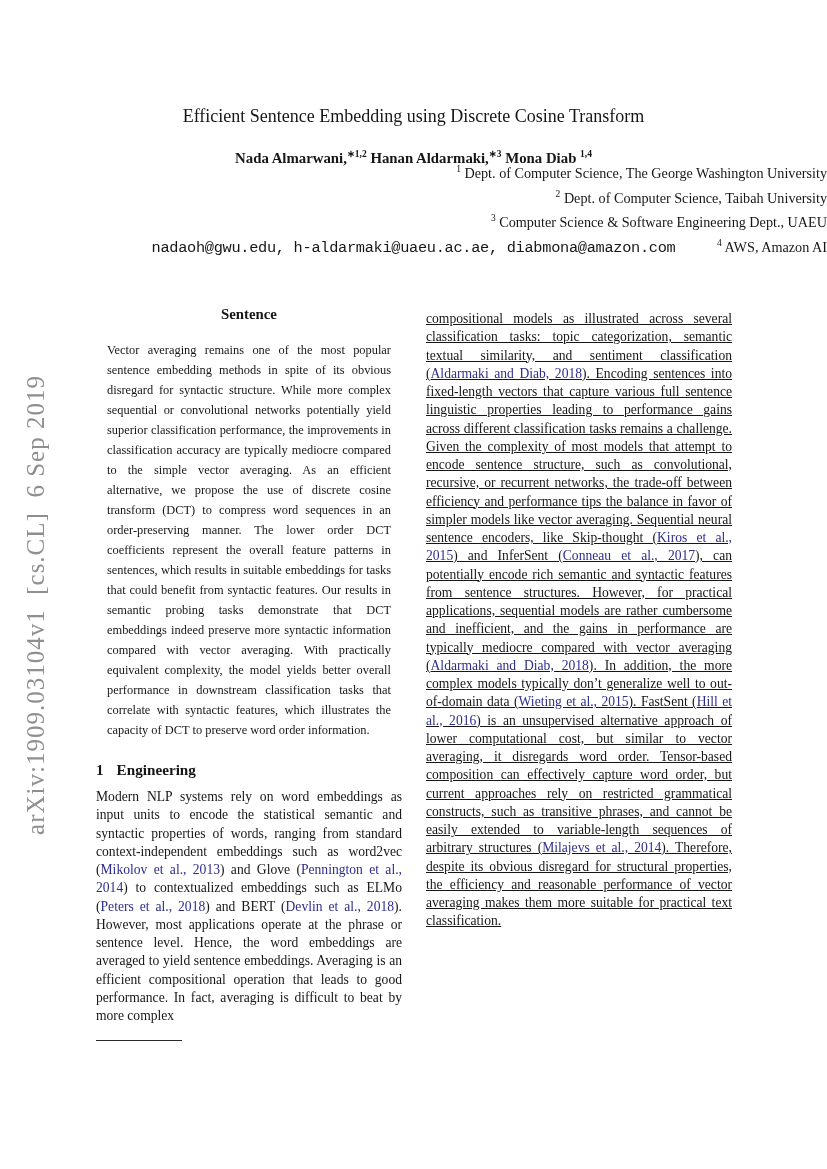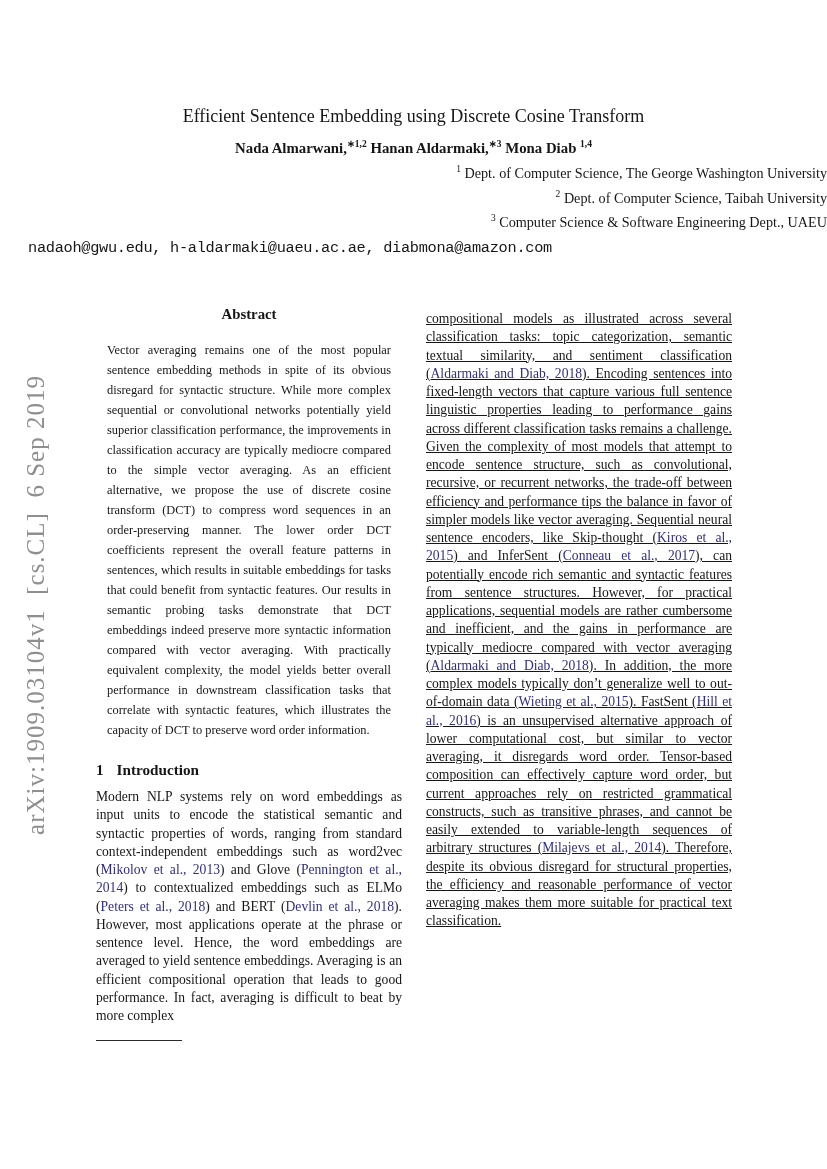--- a/index.html
+++ b/index.html
@@ -22,34 +22,34 @@
     font-size:25px; letter-spacing:1px;
     color:#8f8f8f;
   }
 
   
   .title {
     position:absolute; top:94px; left:0; right:0;
     text-align:center; font-size:18px; font-weight:normal;
   }
   .authors {
-    position:absolute; top:138px; left:0; right:0;
+    position:absolute; top:148px; left:0; right:0;
     text-align:center; font-size:14.8px; font-weight:bold;
   }
   .authors sup { font-size:9.5px; }
   .affils {
     position:absolute; top:159px; left:0; right:0;
     text-align:right; font-size:14.2px; line-height:21px;
   }
   .affils sup { font-size:9.5px; }
   .emails {
     position:absolute; top:239px; left:0; right:0;
-    text-align:left;
+    text-align:center;
     font-family:"Liberation Mono", monospace;
-    font-size:15.3px; letter-spacing:-0.3px;padding-left:28px;
+    font-size:15.3px; letter-spacing:-0.3px;
   }
 
   
   .col { position:absolute; top:300px; width:306px; }
   .col-left  { left:96px; }
   .col-right { left:426px;text-decoration:underline; }
 
   .abstract-heading {
     text-align:center; font-weight:bold; font-size:14.8px;
     margin:6px 0 17px 0;
@@ -91,28 +91,29 @@
   <h1 class="title">Efficient Sentence Embedding using Discrete Cosine Transform</h1>
 
   <div class="authors">
     <span><span>Nada Almarwani,</span><sup>∗1,2</sup></span><span><span> Hanan Aldarmaki,</span><sup>∗3</sup></span><span><span> Mona Diab </span><sup>1,4</sup></span>
   </div>
 
   <div class="affils">
     <div><sup>1</sup><span> Dept. of Computer Science, The George Washington University</span></div>
     <div><sup>2</sup><span> Dept. of Computer Science, Taibah University</span></div>
     <div><sup>3</sup><span> Computer Science &amp; Software Engineering Dept., UAEU</span></div>
+    <div><sup>4</sup><span> AWS, Amazon AI</span></div>
   </div>
 
   <div class="emails">nadaoh@gwu.edu, h-aldarmaki@uaeu.ac.ae, diabmona@amazon.com</div>
 
   <div class="col col-left">
-    <div class="abstract-heading">Abstract</div>
+    <div class="abstract-heading">Sentence</div>
     <p class="abstract-text">Vector averaging remains one of the most popular sentence embedding methods in spite of its obvious disregard for syntactic structure. While more complex sequential or convolutional networks potentially yield superior classification performance, the improvements in classification accuracy are typically mediocre compared to the simple vector averaging. As an efficient alternative, we propose the use of discrete cosine transform (DCT) to compress word sequences in an order-preserving manner. The lower order DCT coefficients represent the overall feature patterns in sentences, which results in suitable embeddings for tasks that could benefit from syntactic features. Our results in semantic probing tasks demonstrate that DCT embeddings indeed preserve more syntactic information compared with vector averaging. With practically equivalent complexity, the model yields better overall performance in downstream classification tasks that correlate with syntactic features, which illustrates the capacity of DCT to preserve word order information.</p>
-    <h2 class="section-heading"><span class="sec-num">1</span><span>Introduction</span></h2>
+    <h2 class="section-heading"><span class="sec-num">1</span><span>Engineering</span></h2>
     <p class="body-par noindent"><span>Modern NLP systems rely on word embeddings as input units to encode the statistical semantic and syntactic properties of words, ranging from standard context-independent embeddings such as word2vec (</span><span class="cite">Mikolov et al., 2013</span><span>) and Glove (</span><span class="cite">Pennington et al., 2014</span><span>) to contextualized embeddings such as ELMo (</span><span class="cite">Peters et al., 2018</span><span>) and BERT (</span><span class="cite">Devlin et al., 2018</span><span>). However, most applications operate at the phrase or sentence level. Hence, the word embeddings are averaged to yield sentence embeddings. Averaging is an efficient compositional operation that leads to good performance. In fact, averaging is difficult to beat by more complex</span></p>
   </div>
 
   <div class="footnote">
     <div class="footnote-rule"></div>
   </div>
 
   <div class="col col-right">
     <p class="body-par noindent" style="margin-top:10px"><span>compositional models as illustrated across several classification tasks: topic categorization, semantic textual similarity, and sentiment classification (</span><span class="cite">Aldarmaki and Diab, 2018</span><span>). Encoding sentences into fixed-length vectors that capture various full sentence linguistic properties leading to performance gains across different classification tasks remains a challenge. Given the complexity of most models that attempt to encode sentence structure, such as convolutional, recursive, or recurrent networks, the trade-off between efficiency and performance tips the balance in favor of simpler models like vector averaging. Sequential neural sentence encoders, like Skip-thought (</span><span class="cite">Kiros et al., 2015</span><span>) and InferSent (</span><span class="cite">Conneau et al., 2017</span><span>), can potentially encode rich semantic and syntactic features from sentence structures. However, for practical applications, sequential models are rather cumbersome and inefficient, and the gains in performance are typically mediocre compared with vector averaging (</span><span class="cite">Aldarmaki and Diab, 2018</span><span>). In addition, the more complex models typically don’t generalize well to out-of-domain data (</span><span class="cite">Wieting et al., 2015</span><span>). FastSent (</span><span class="cite">Hill et al., 2016</span><span>) is an unsupervised alternative approach of lower computational cost, but similar to vector averaging, it disregards word order. Tensor-based composition can effectively capture word order, but current approaches rely on restricted grammatical constructs, such as transitive phrases, and cannot be easily extended to variable-length sequences of arbitrary structures (</span><span class="cite">Milajevs et al., 2014</span><span>). Therefore, despite its obvious disregard for structural properties, the efficiency and reasonable performance of vector averaging makes them more suitable for practical text classification.</span></p>
   </div>

